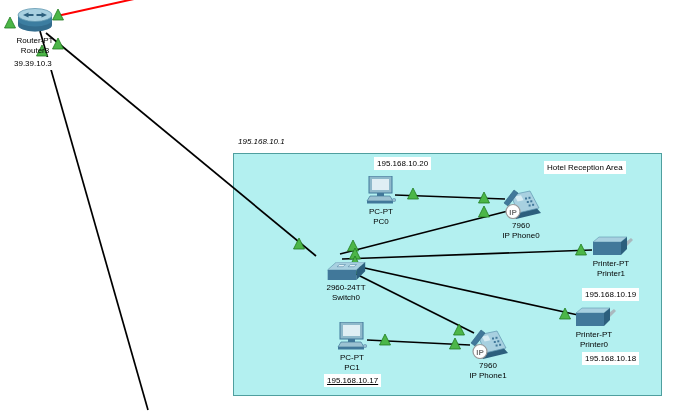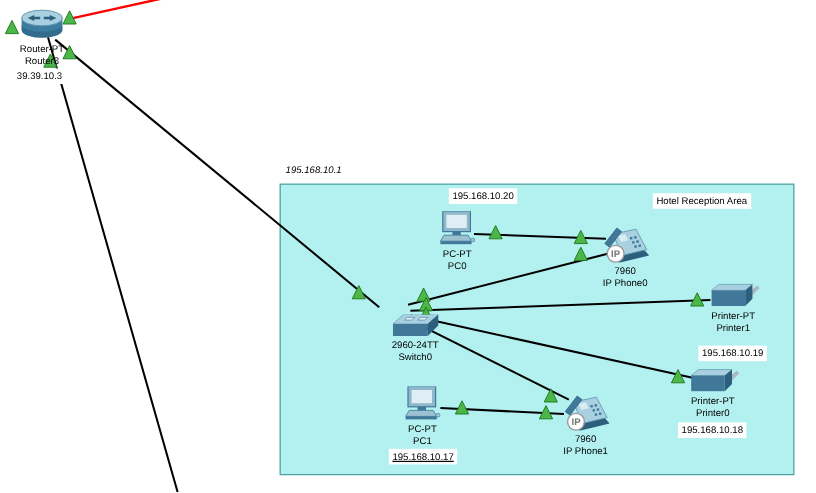--- a/index.html
+++ b/index.html
@@ -177,16 +177,16 @@
     </svg>
     <div class="dlabel">7960</div>
     <div class="dlabel">IP Phone1</div>
   </div>
 
   <div class="float-label" style="left: 11px; top: 57px;">39.39.10.3</div>
   <div class="float-label" style="left: 235px; top: 135px; font-style: italic;">195.168.10.1</div>
   <div class="float-label" style="left: 374px; top: 157px;">195.168.10.20</div>
   <div class="float-label" style="left: 544px; top: 161px;">Hotel Reception Area</div>
   <div class="float-label" style="left: 582px; top: 288px;">195.168.10.19</div>
-  <div class="float-label" style="left: 565px; top: 352px;">195.168.10.18</div>
+  <div class="float-label" style="left: 582px; top: 352px;">195.168.10.18</div>
   <div class="float-label" style="left: 324px; top: 374px; text-decoration: underline;">195.168.10.17</div>
 
 </div>
 
 </body></html>

